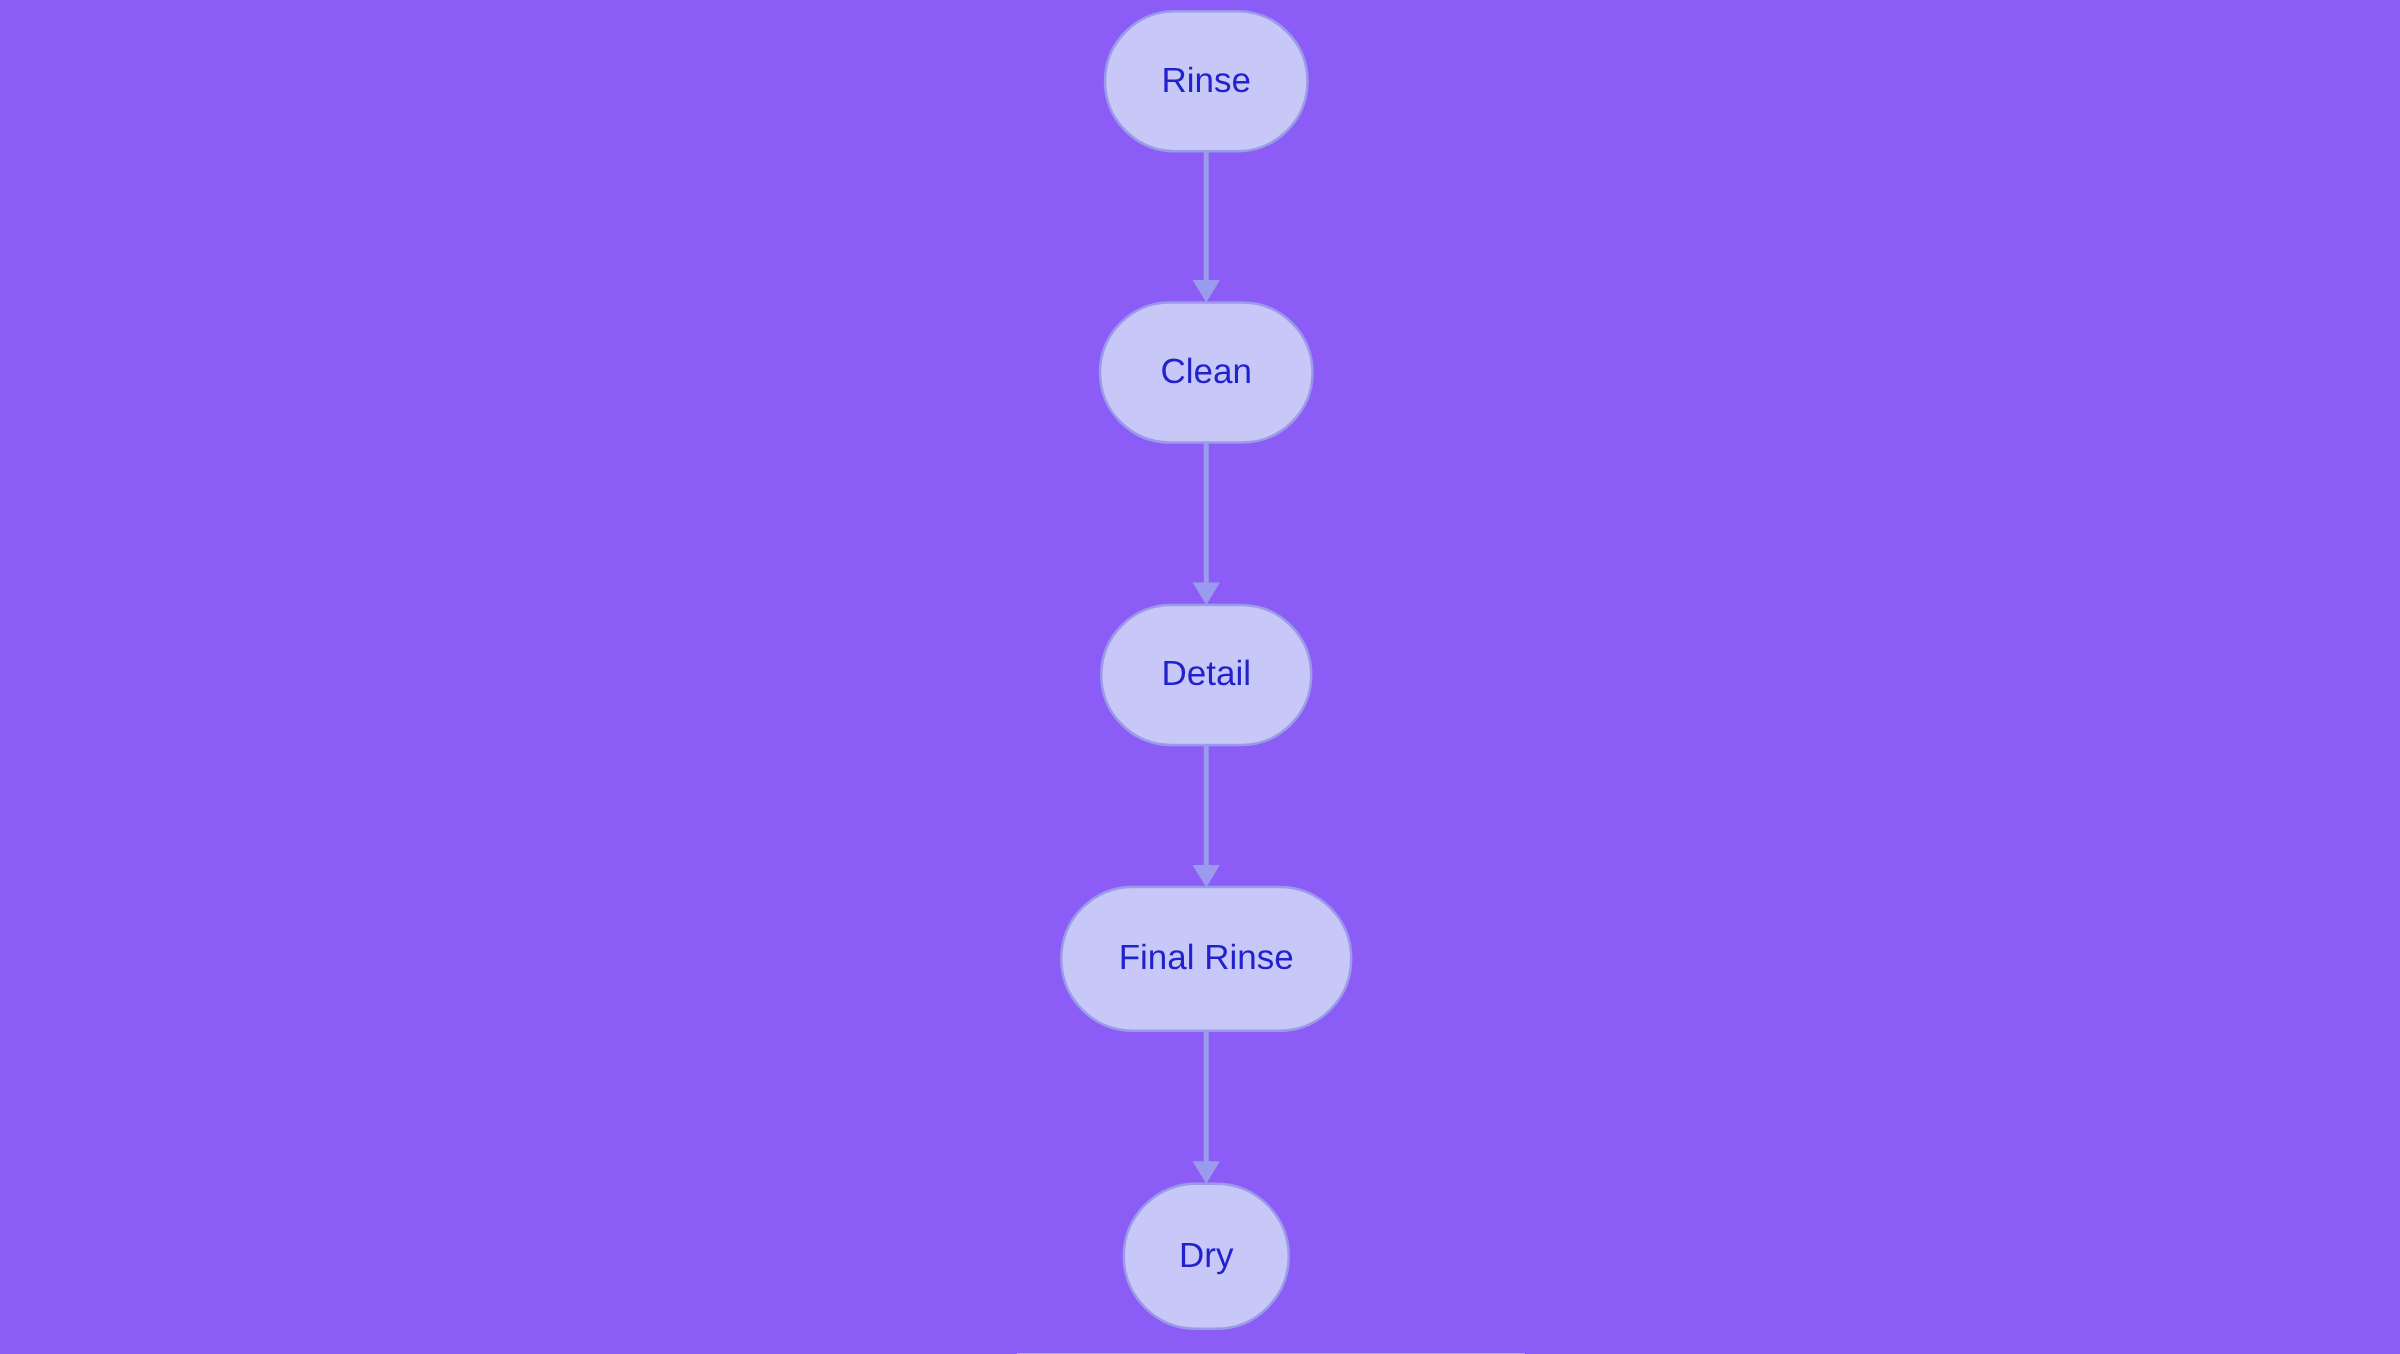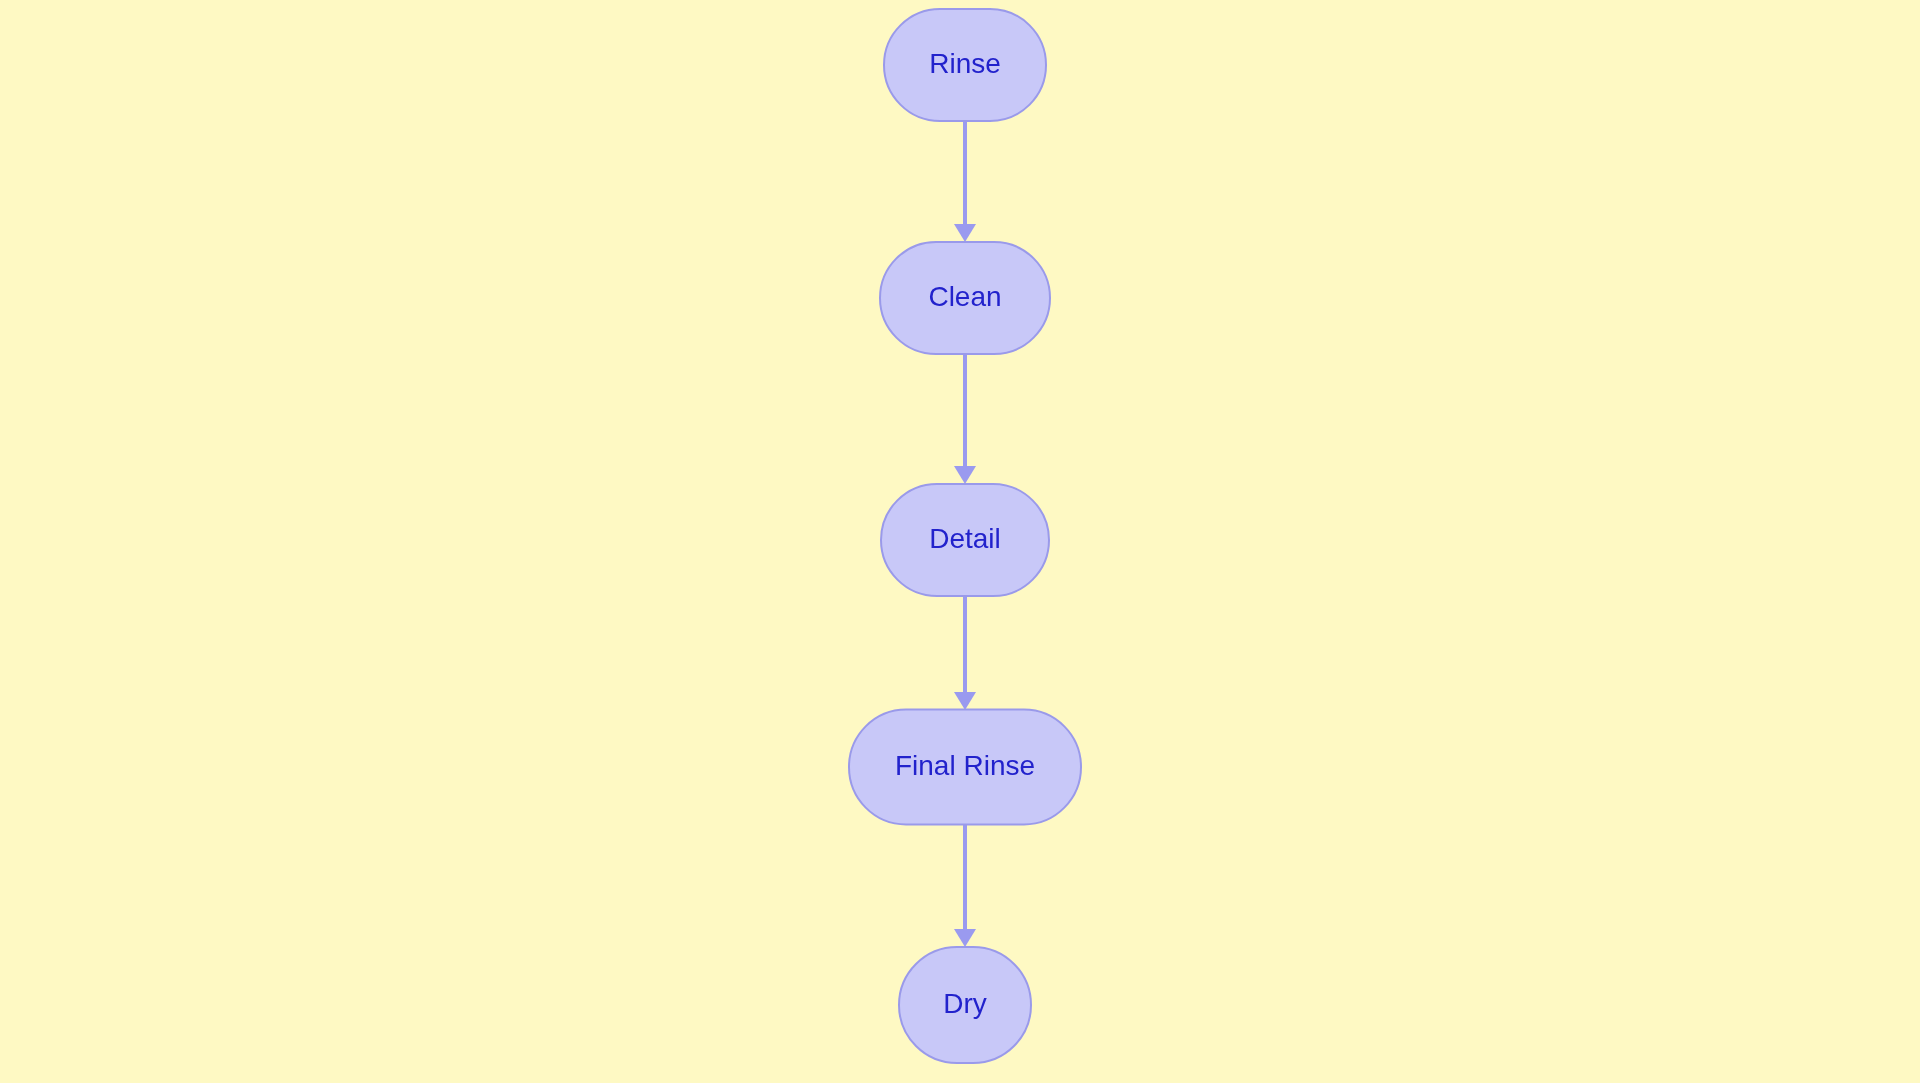--- a/index.html
+++ b/index.html
@@ -10,21 +10,21 @@
   body {
     width: 1920px;
     height: 1083px;
     font-family: "Liberation Sans", sans-serif;
     overflow: hidden;
   }
   #flowchart-canvas {
     position: relative;
     width: 1920px;
     height: 1083px;
-    background: #fef9c3;
+    background: #8b5cf6;
   }
   #flow-svg {
     position: absolute;
     top: 0;
     left: 0;
     width: 1920px;
     height: 1083px;
     display: block;
   }
   .node-shape {

